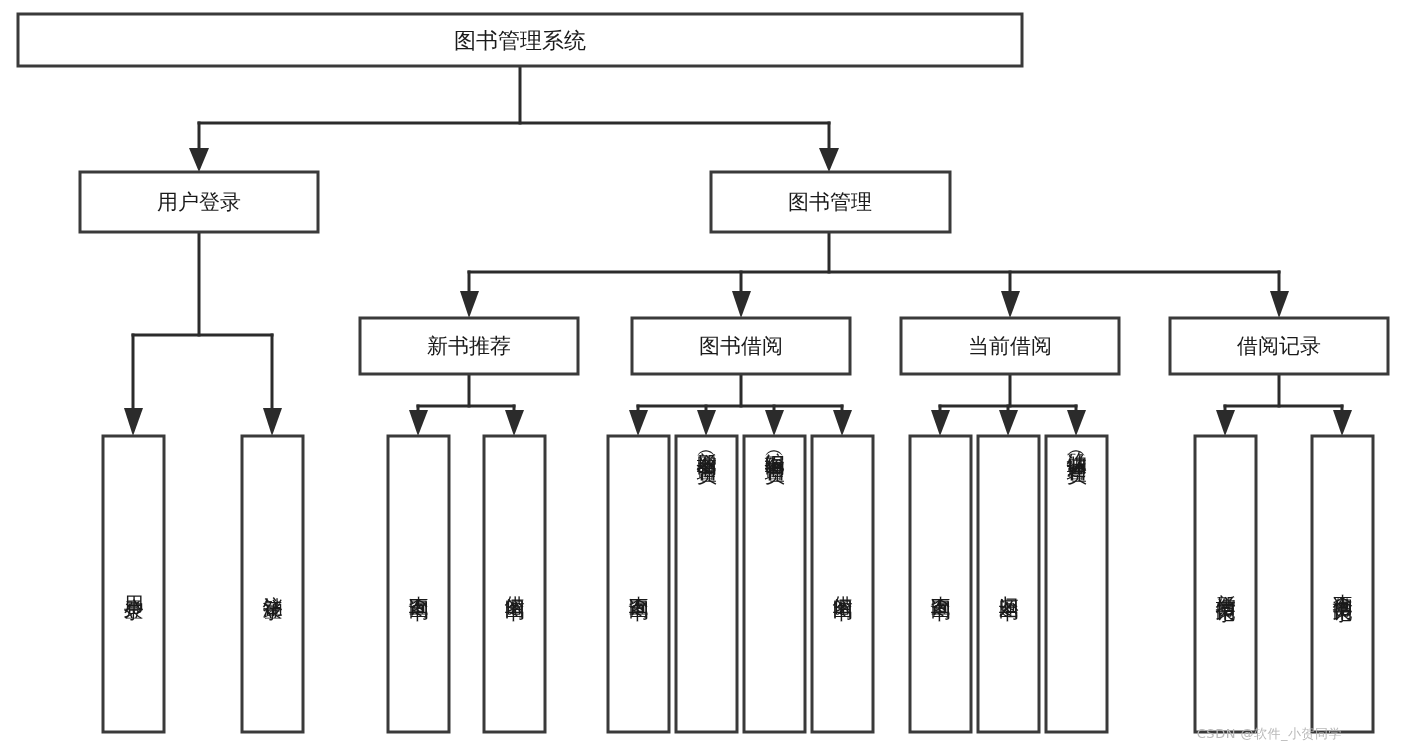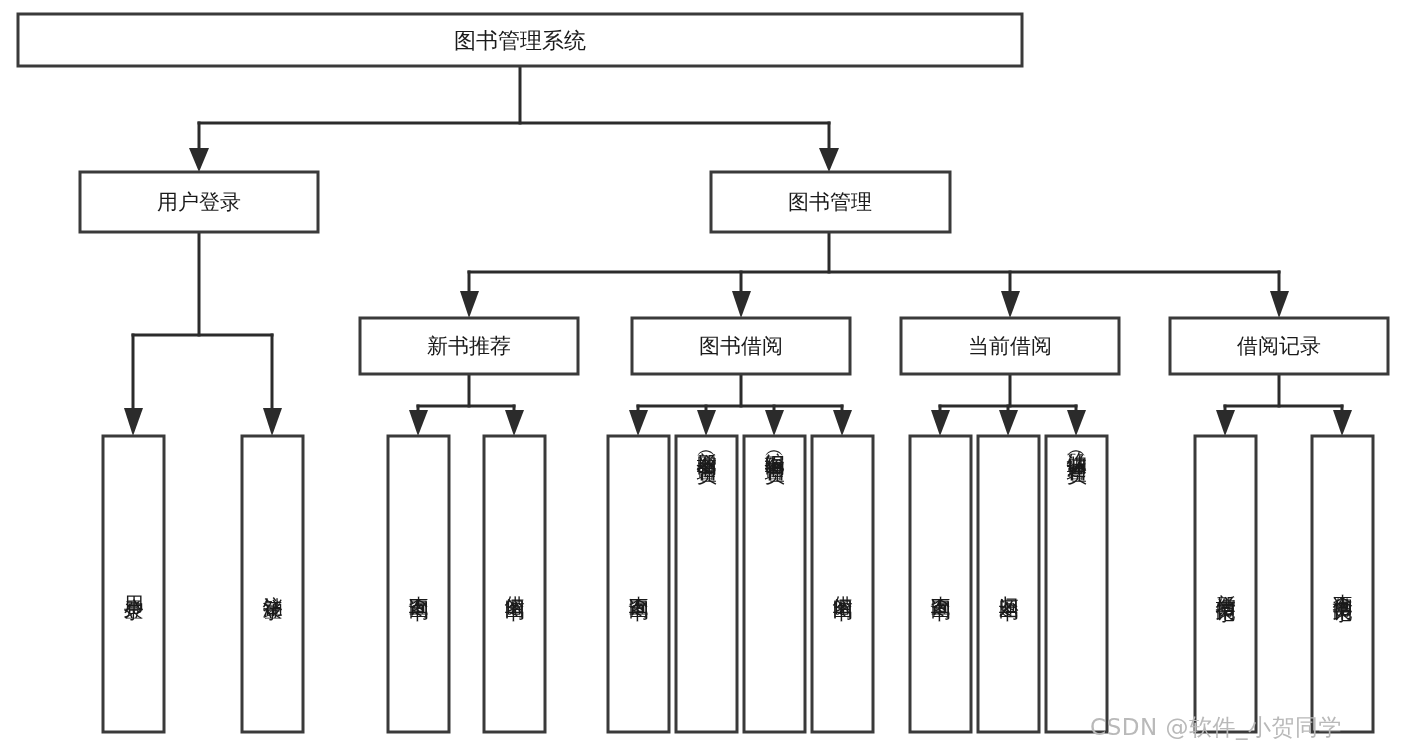--- a/index.html
+++ b/index.html
@@ -73,21 +73,21 @@
     letter-spacing: 2px;
     color: #1a1a1a;
     white-space: nowrap;
     text-align: center;
   }
   .watermark {
     position: absolute;
     right: 10px;
     bottom: 4px;
     font-family: "DejaVu Sans", "Liberation Sans", sans-serif;
-    font-size: 23px;
+    font-size: 13px;
     color: #b9b9b9;
     letter-spacing: 0.5px;
     user-select: none;
     white-space: nowrap;
   }
 </style>
 </head>
 <body>
 
 <div id="diagram-root">

